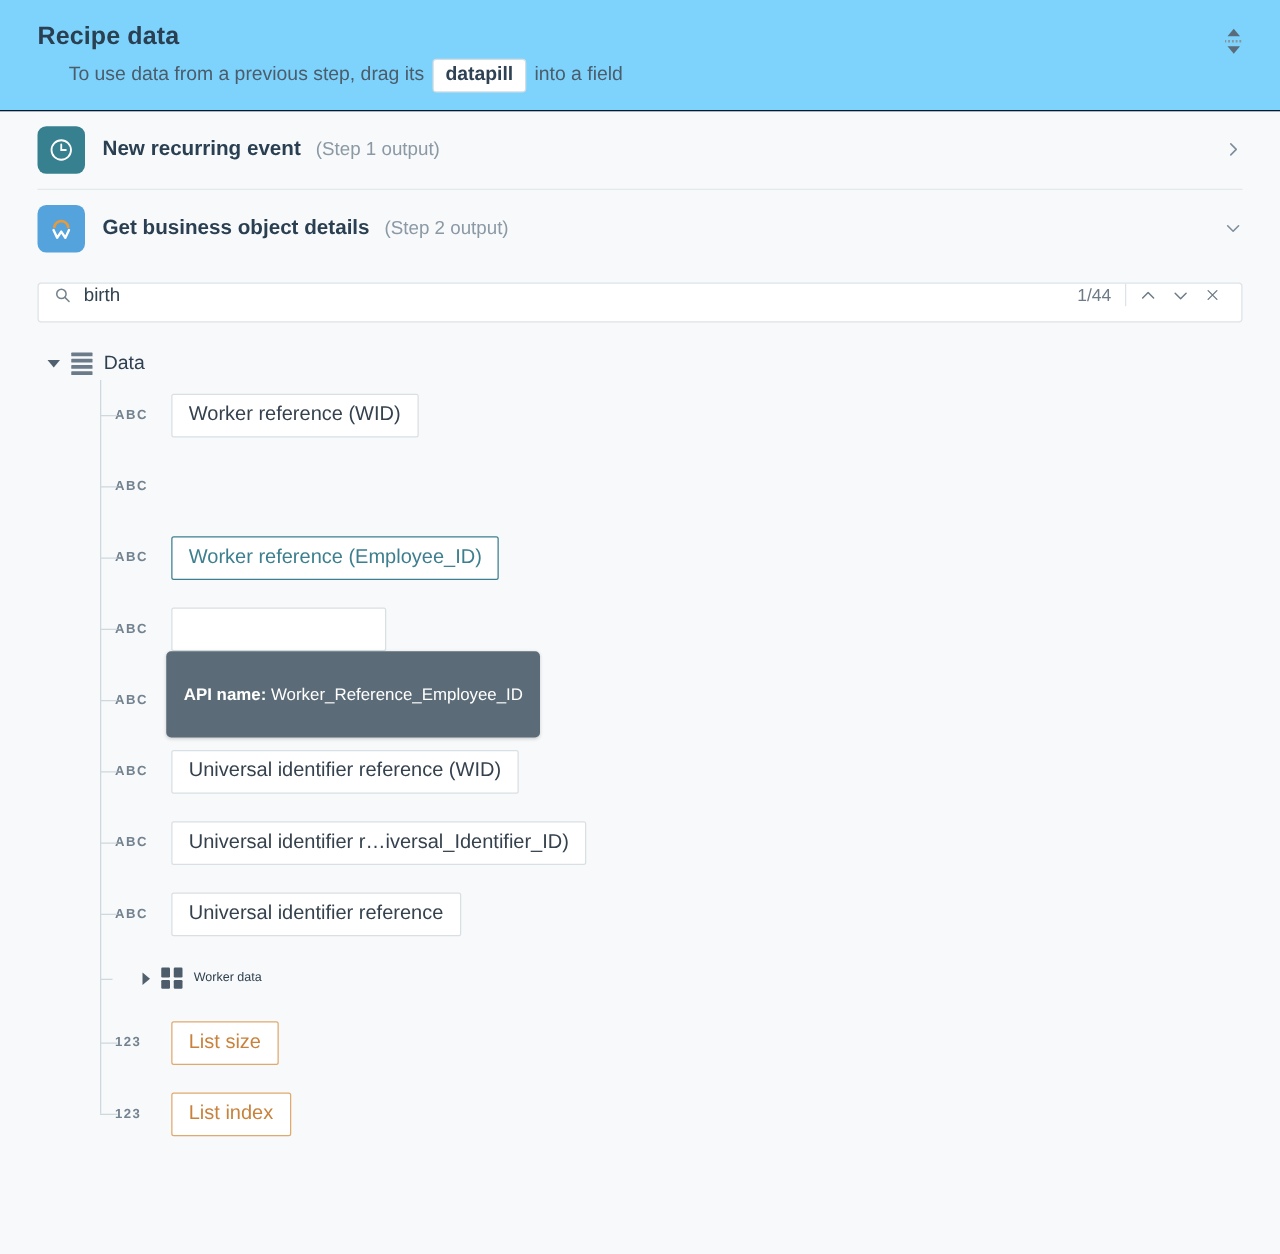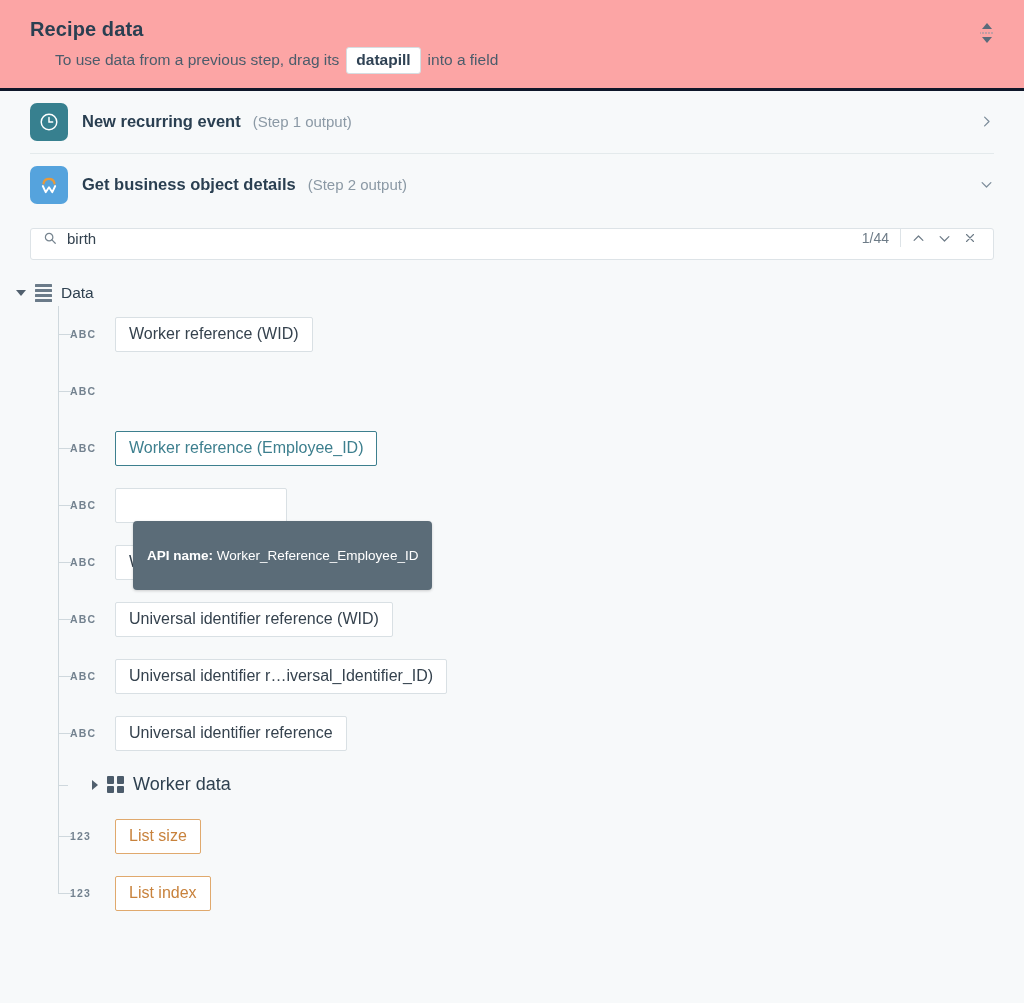--- a/index.html
+++ b/index.html
@@ -9,24 +9,24 @@
     height: 1003px;
     background: #f7f9fa;
     font-family: "Liberation Sans", sans-serif;
     color: #3c4a57;
     overflow: hidden;
     position: relative;
   }
 
   
   .header {
-    background: #fca5a5;
+    background: #7dd3fc;
     padding: 18px 30px 14px 30px;
     position: relative;
-    border-bottom: 3px solid #0f172a;
+    border-bottom: 1px solid #0f172a;
   }
   .header-title {
     font-size: 20px;
     font-weight: bold;
     color: #2a3f51;
     margin: 0 0 6px 0;
     letter-spacing: .1px;
   }
   .header-sub {
     font-size: 15.5px;
@@ -160,21 +160,21 @@
   }
   .search-btn {
     width: 26px; height: 26px;
     display: flex; align-items: center; justify-content: center;
     color: #6d7b87;
     cursor: pointer;
     background: none; border: none; padding: 0;
   }
 
   
-  .tree { margin: 20px 0 0 0; padding-left: 16px; position: relative; }
+  .tree { margin: 20px 0 0 0; padding-left: 38px; position: relative; }
 
   .tree-group {
     display: flex;
     align-items: center;
     gap: 9px;
     height: 26px;
     cursor: pointer;
   }
   .caret-down {
     width: 0; height: 0;
@@ -267,21 +267,21 @@
     padding-left: 0;
     height: 46px;
   }
   .group-inline {
     display: flex;
     align-items: center;
     gap: 9px;
     margin-left: 22px;
     cursor: pointer;
   }
-  .group-inline .group-label { font-size: 18px; }
+  .group-inline .group-label { font-size: 10px; }
 
   
   .tooltip {
     position: absolute;
     left: 133px;
     top: 521px;
     background: #5b6c78;
     color: #ffffff;
     border-radius: 4px;
     padding: 27px 14px;

